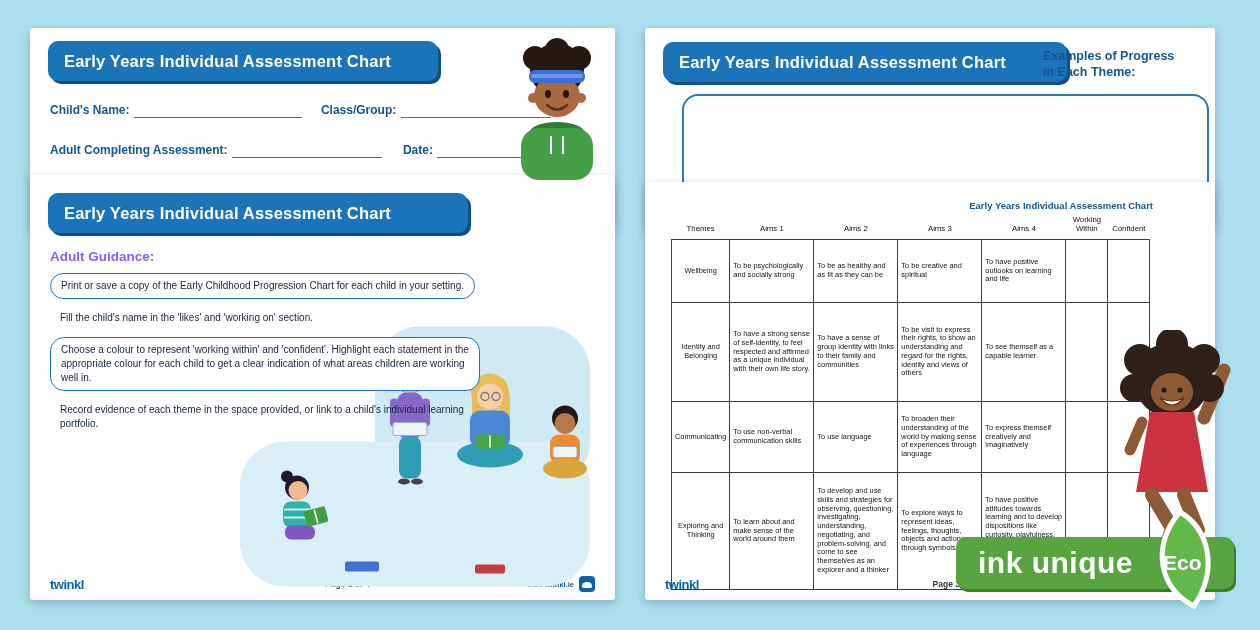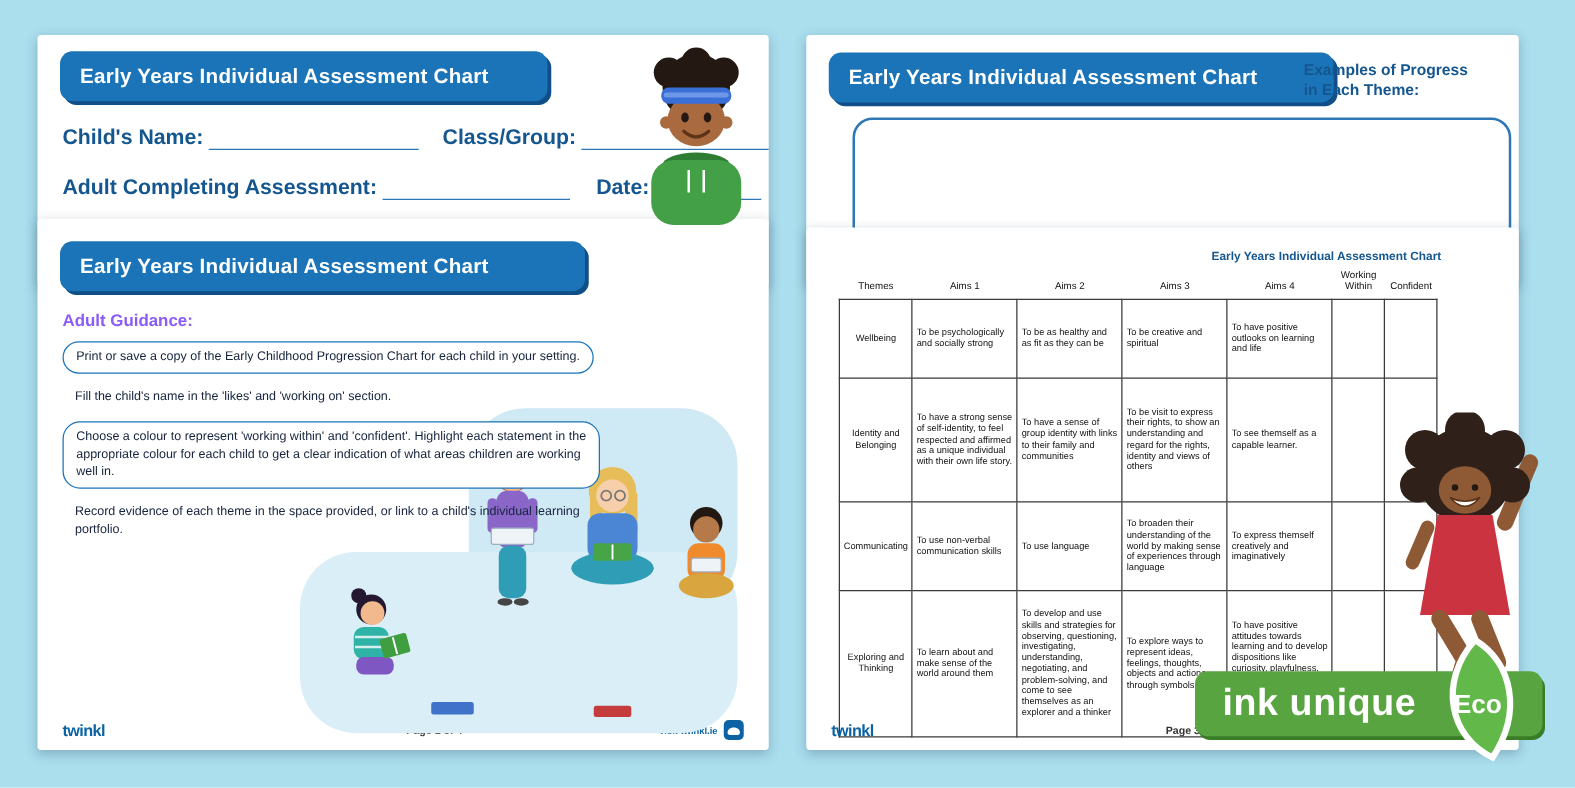--- a/index.html
+++ b/index.html
@@ -9,21 +9,21 @@
   }
   .page{position:absolute;background:#ffffff;border-radius:3px;
     box-shadow:0 3px 9px rgba(30,60,90,.30);}
   
   .banner{position:absolute;background:#1b74b8;color:#fff;font-weight:bold;
     border-radius:10px;display:flex;align-items:center;padding:0 16px;
     box-shadow:3px 3px 0 #0f4e86;font-size:16.5px;letter-spacing:.2px;}
   
   .pageA{left:30px;top:28px;width:585px;height:200px;}
   .pageA .banner{left:18px;top:13px;width:358px;height:40px;}
-  .field-label{color:#14568f;font-weight:bold;font-size:17px;}
+  .field-label{color:#14568f;font-weight:bold;font-size:12px;}
   .wline{display:inline-block;border-bottom:1.5px solid #2e77b5;height:11px;vertical-align:bottom;}
   .frow{position:absolute;left:20px;white-space:nowrap;}
   .frow1{top:72px;}
   .frow2{top:112px;}
   
   .pageB{left:30px;top:175px;width:585px;height:425px;overflow:hidden;}
   .pageB .banner{left:18px;top:18px;width:388px;height:40px;}
   .guidance-h{position:absolute;left:20px;top:74px;color:#8b5cf6;font-weight:bold;font-size:13.5px;}
   .guidance-list{position:absolute;left:20px;top:98px;width:430px;display:flex;
     flex-direction:column;gap:12px;font-size:10px;color:#15233c;z-index:3;}

